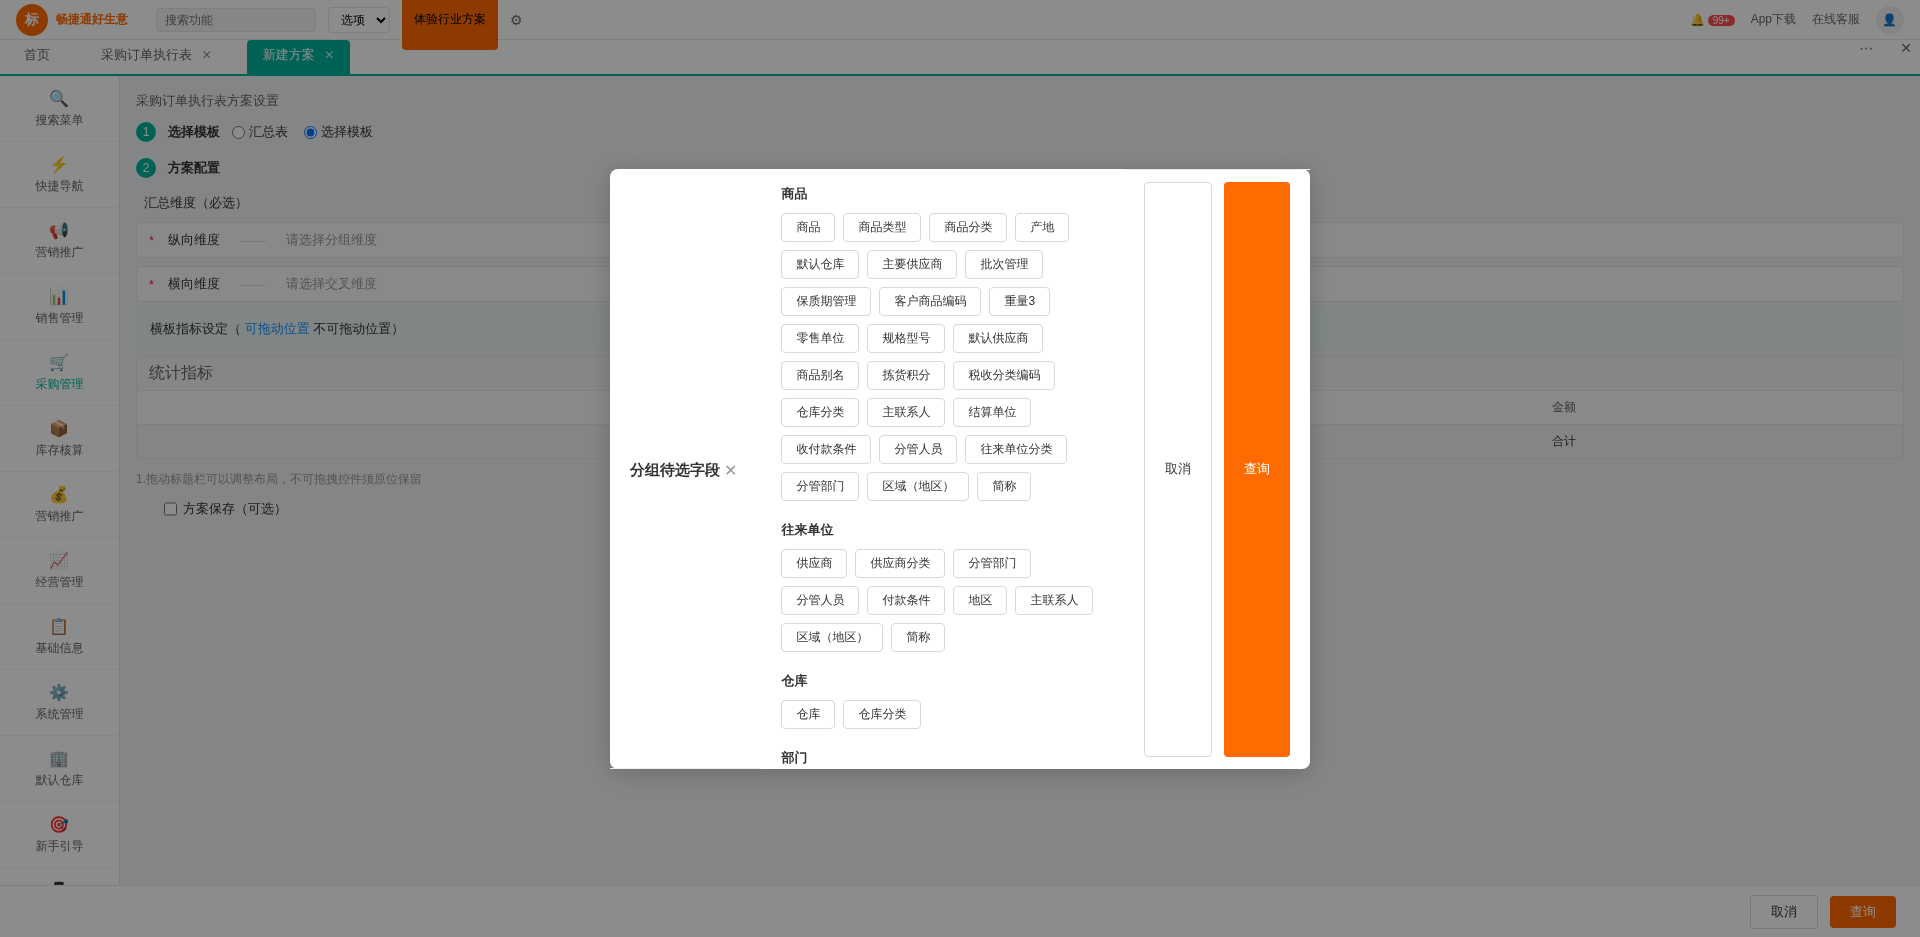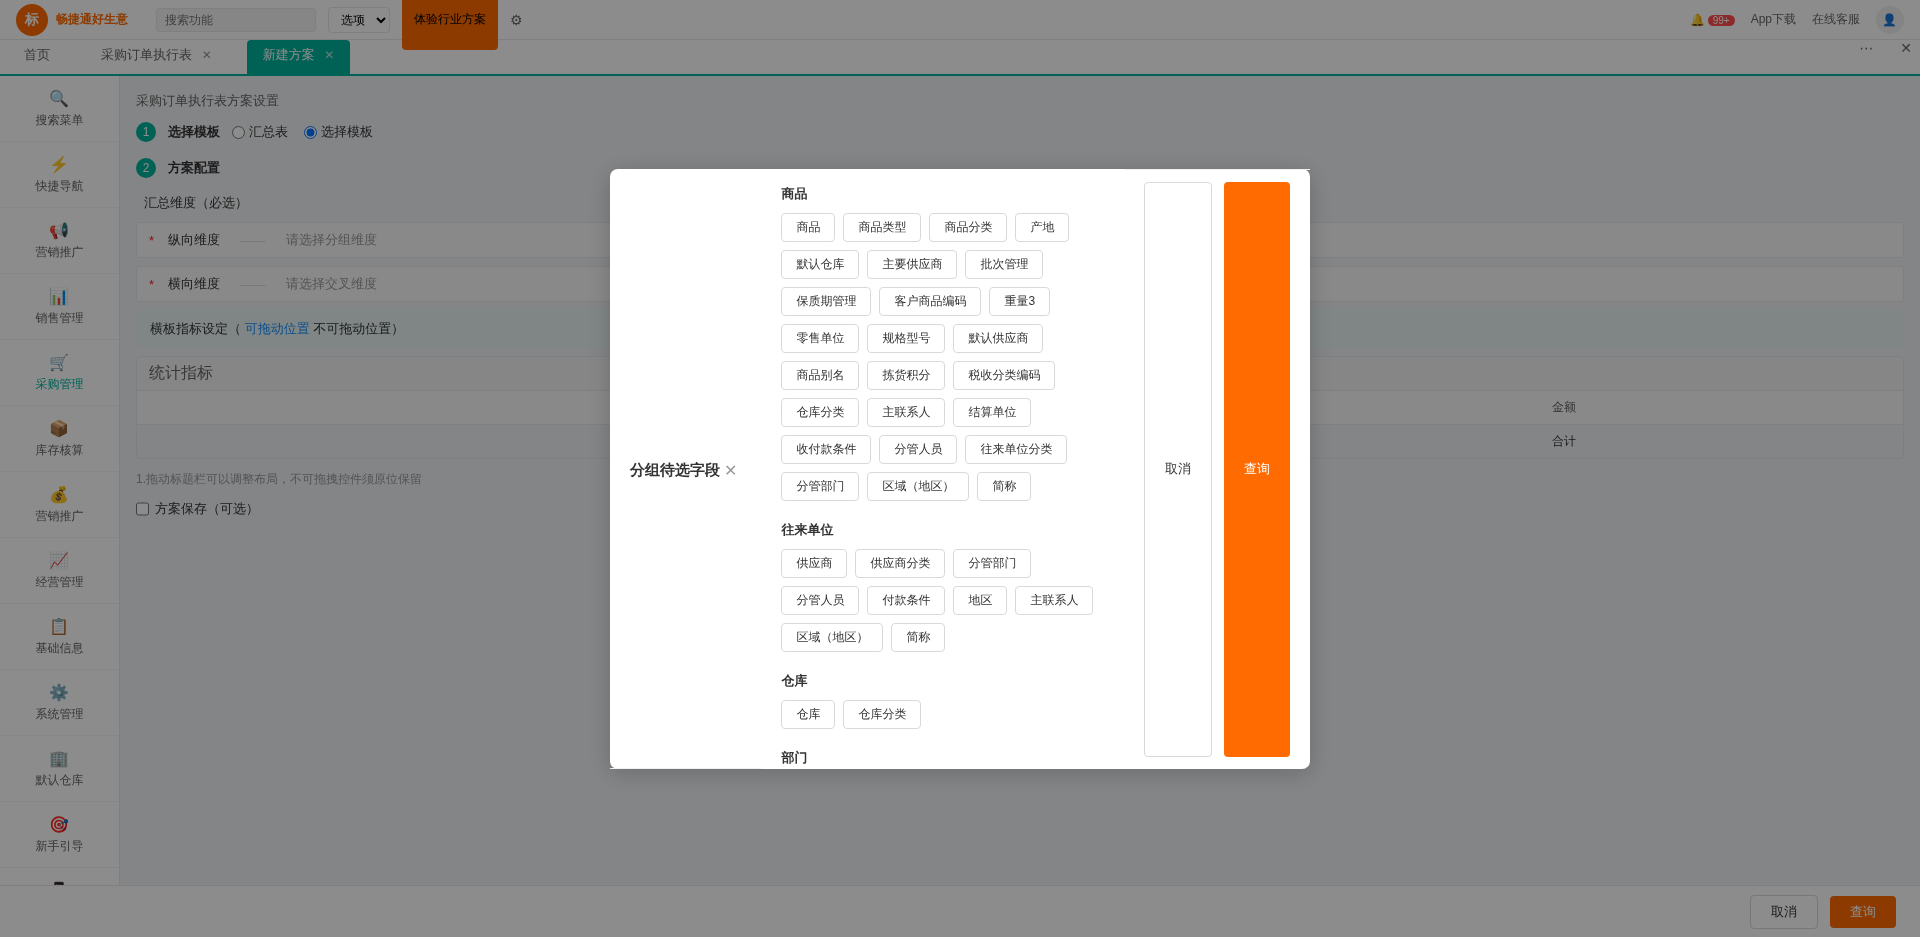--- a/index.html
+++ b/index.html
@@ -450,21 +450,21 @@
               <td style="padding:8px 12px;text-align:center;font-size:12px;">合计</td>
             </tr>
           </tbody>
         </table>
       </div>
 
       <div style="font-size:12px;color:#999;margin-bottom:12px;">
         <div>1.拖动标题栏可以调整布局，不可拖拽控件须原位保留</div>
       </div>
 
-      <div style="display:flex;gap:6px;">
+      <div style="display:flex;gap:6px;margin-left:28px;">
         <input type="checkbox" style="">
         <span>方案保存（可选）</span>
       </div>
     </div>
   </div>
 </div>
 
 <div class="modal-overlay">
   <div class="modal">
     <div class="modal-header">

